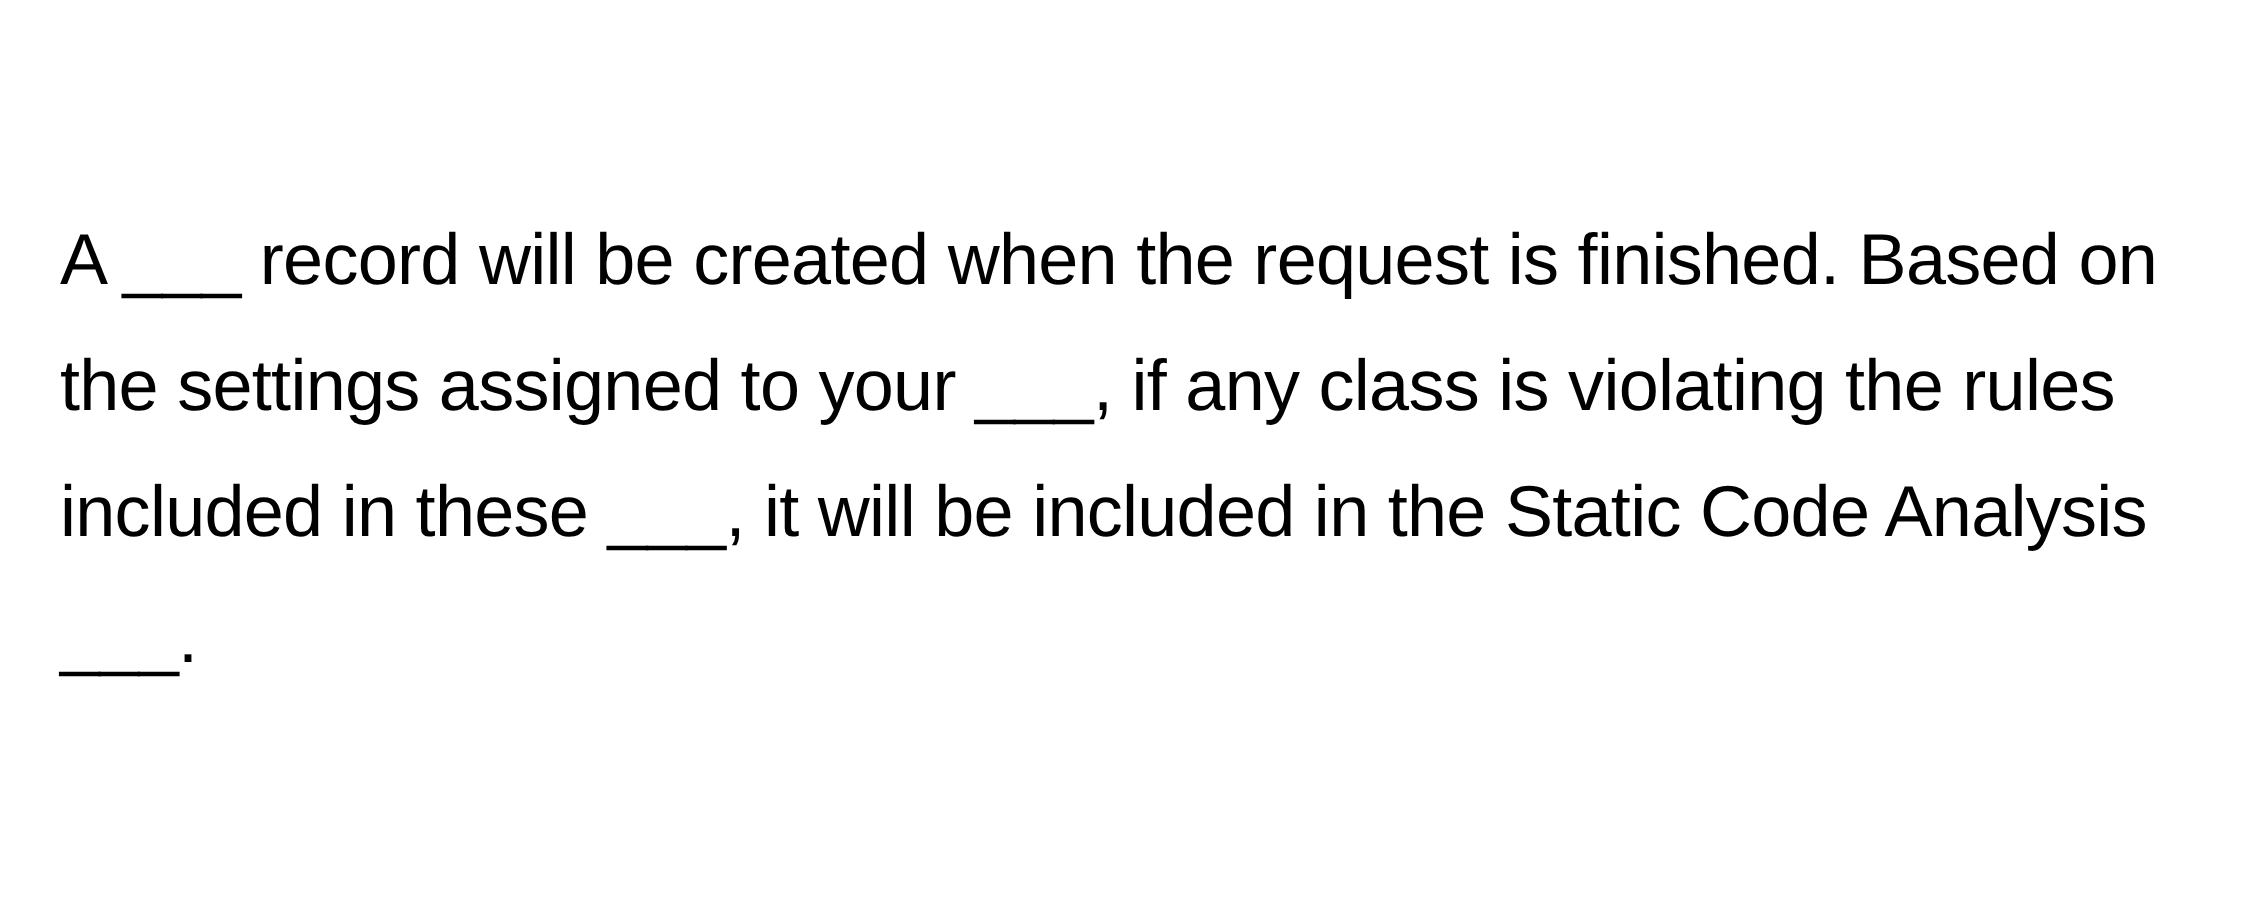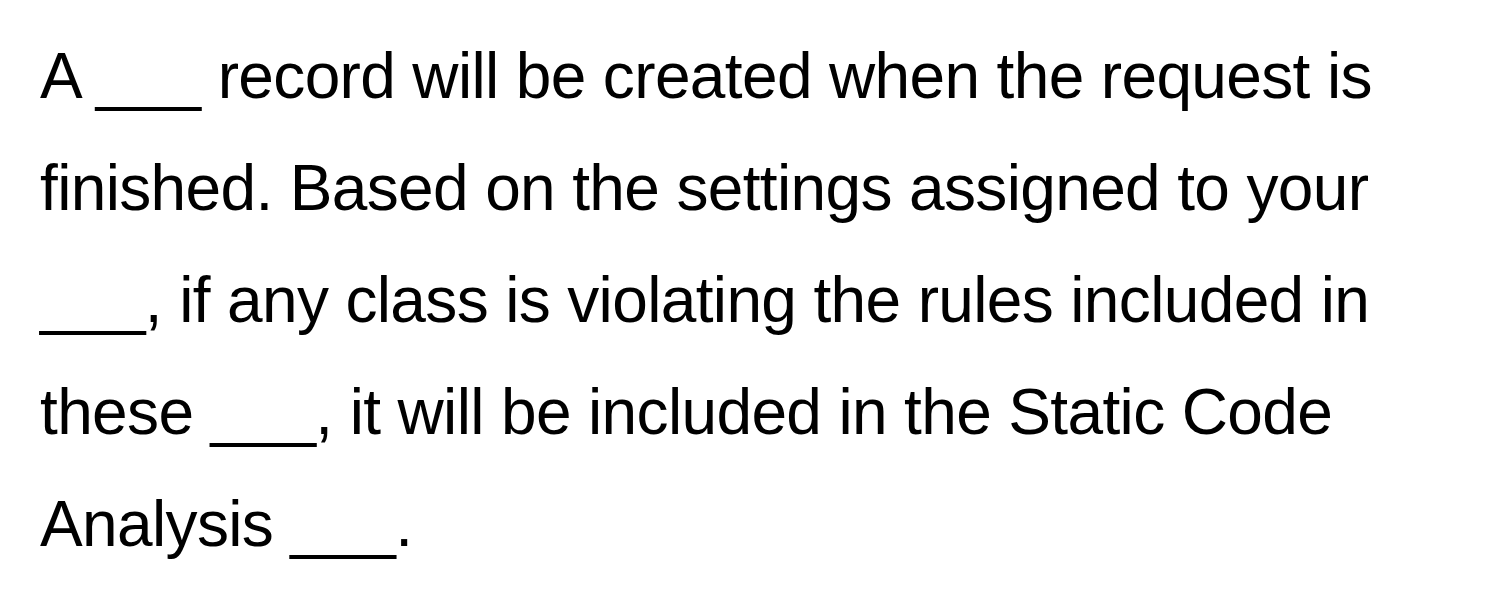--- a/index.html
+++ b/index.html
@@ -10,21 +10,21 @@
     body {
       width: 1500px;
       height: 600px;
       background: #ffffff;
       font-family: -apple-system, BlinkMacSystemFont, "Segoe UI", Helvetica, Arial, sans-serif;
       display: flex;
       align-items: center;
       padding: 0 40px;
     }
     .question-text {
-      font-size: 64px;
+      font-size: 48px;
       line-height: 1.75;
       color: #000000;
       font-weight: 400;
       letter-spacing: -0.01em;
     }
   </style>
 </head>
 <body>
 
 <div class="question-text">A ___ record will be created when the request is finished. Based on the settings assigned to your ___, if any class is violating the rules included in these ___, it will be included in the Static Code Analysis ___.</div>

